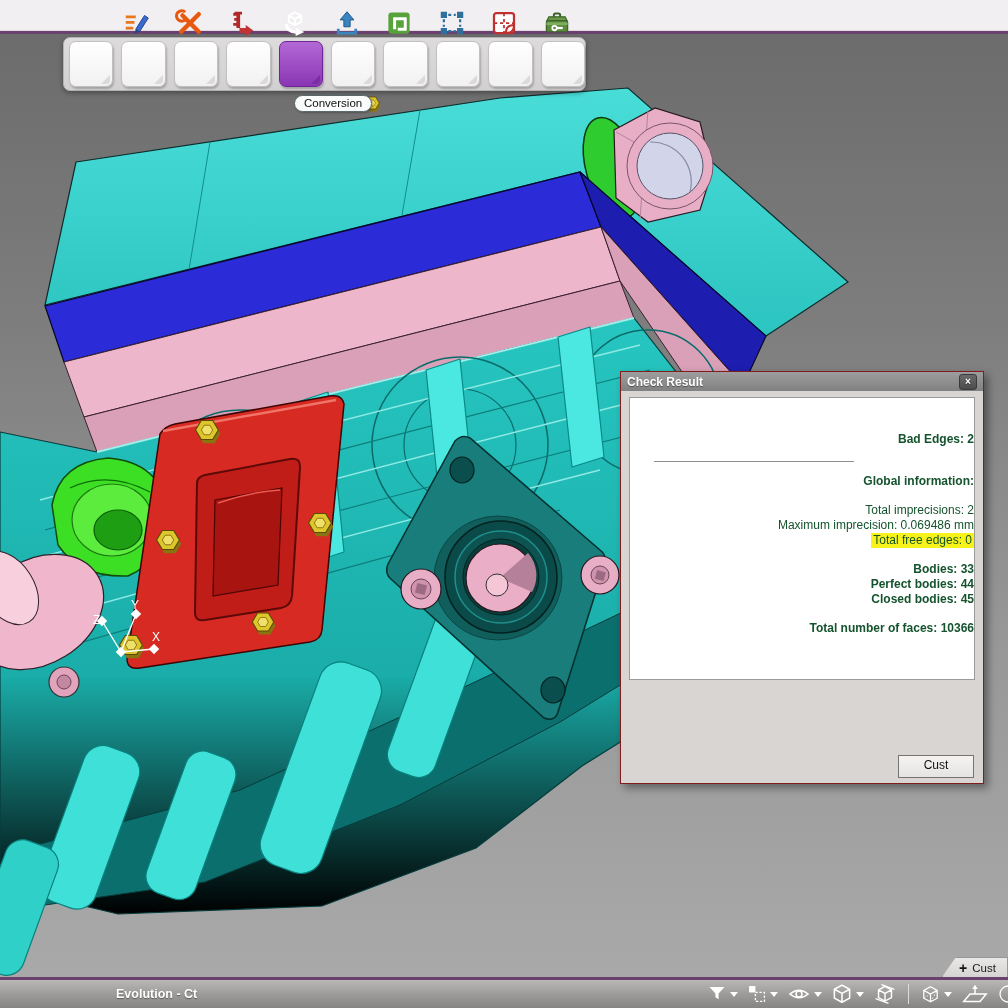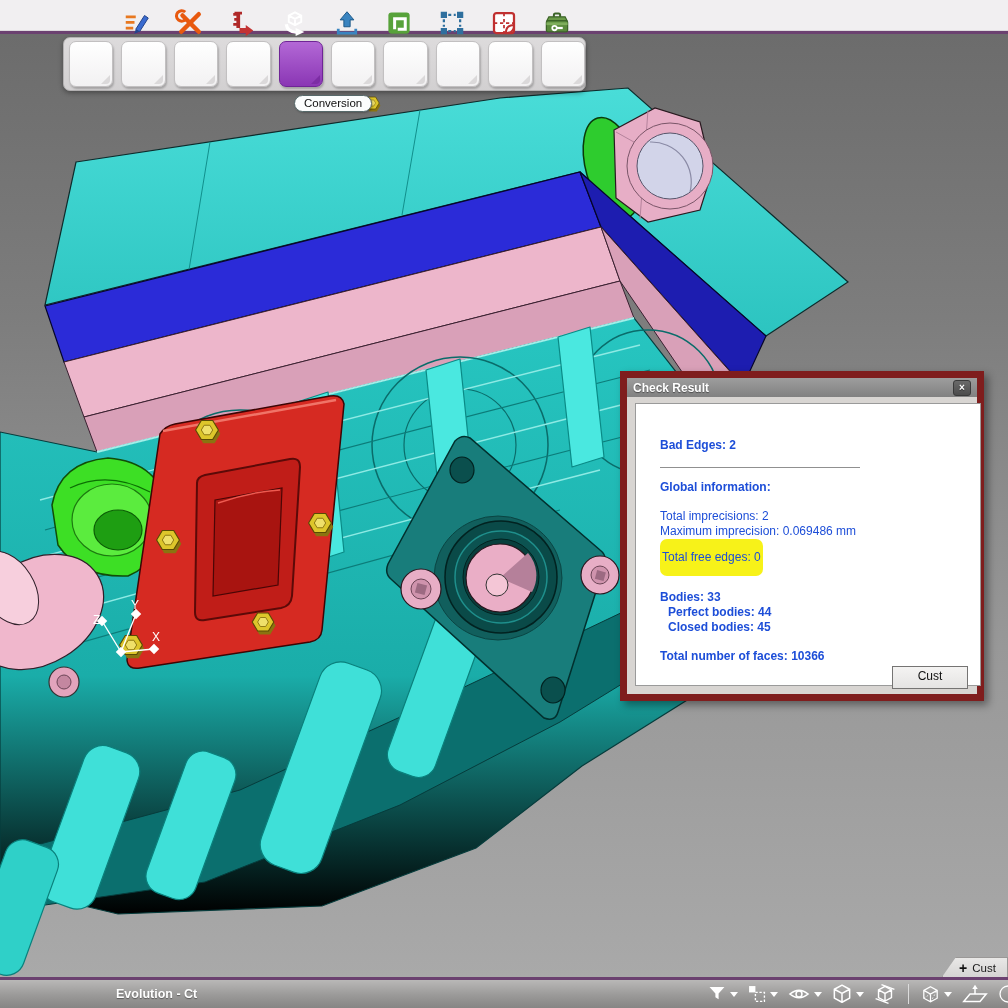--- a/index.html
+++ b/index.html
@@ -23,34 +23,34 @@
     background:linear-gradient(#ffffff,#f2f1f2);position:relative;display:flex;align-items:center;justify-content:center;
     box-shadow:1px 2px 2px rgba(0,0,0,.22);}
   .tbtn::after{content:"";position:absolute;right:2px;bottom:2px;border-style:solid;
     border-width:0 0 9px 9px;border-color:transparent transparent #dbd9da transparent;border-radius:0 0 4px 0;}
   .tbtn.active{background:linear-gradient(#b368d6,#8a36b4);border-color:#6f2596;}
   .tbtn.active::after{border-color:transparent transparent #7c2da4 transparent;}
   .tbtn svg{width:30px;height:30px;}
   .tooltip{position:absolute;left:294px;top:61px;padding:1px 9px 2px 9px;background:#fbfdfd;
     border:1px solid #57696a;border-radius:9px;font-size:11.5px;color:#101010;box-shadow:1px 1px 2px rgba(0,0,0,.25);}
   
-  .dialog{position:absolute;left:620px;top:371px;width:364px;height:330px;background:#d8d5d2;
-    border:7px solid #7f1d1d;box-shadow:4px 4px 8px rgba(0,0,0,.4);box-sizing:border-box;}
+  .dialog{position:absolute;left:620px;top:371px;width:364px;height:413px;background:#d8d5d2;
+    border:1px solid #7f1d1d;box-shadow:4px 4px 8px rgba(0,0,0,.4);box-sizing:border-box;}
   .dialog-title{height:19px;background:linear-gradient(#9d9d9d,#818181);display:flex;align-items:center;
     padding:0 6px;color:#fff;font-weight:bold;font-size:12px;text-shadow:0 1px 1px rgba(0,0,0,.45);}
   .dialog-title .spacer{flex:1;}
   .dlg-close-x{width:16px;height:14px;background:linear-gradient(#6a6a6a,#4c4c4c);border:1px solid #3a3a3a;border-radius:3px;
     color:#fff;font-size:10px;line-height:13px;text-align:center;font-weight:bold;}
   .dialog-panel{position:absolute;left:8px;top:25px;width:346px;height:283px;background:#fff;border:1px solid #9a9a9a;
-    font-size:12px;color:#1d4ed8;line-height:15px;box-sizing:border-box;padding:34px 0 0 24px;}
+    font-size:12px;color:#14532d;line-height:15px;box-sizing:border-box;padding:34px 0 0 24px;text-align:right;}
   .dlg-b{font-weight:bold;}
   .dlg-hr{width:200px;border:none;border-top:1px solid #909090;margin:14px 0 12px 0;}
   .dlg-gap{height:14px;}
   .dlg-indent{padding-left:8px;font-weight:bold;}
-  .hl-yellow{background:#f7f219;display:inline-block;padding:11px 2px;border-radius:7px;}
+  .hl-yellow{background:#f7f219;display:inline-block;padding:0 2px;}
   .dialog-footer{position:absolute;right:9px;bottom:5px;}
   .btn-close{width:74px;height:21px;background:linear-gradient(#f4f3f2,#e5e4e3);border:1px solid #757473;
     font-size:12px;color:#111;text-align:center;line-height:19px;}
   
   .customize-tab{position:absolute;right:0;top:957px;width:66px;height:20px;background:linear-gradient(#e9e8e7,#d5d4d3);
     border:1px solid #9a9897;border-bottom:none;clip-path:polygon(14px 0,100% 0,100% 100%,0 100%);
     display:flex;align-items:center;font-size:11.5px;color:#1a1a1a;padding-left:16px;box-sizing:border-box;gap:5px;}
   .customize-plus{font-weight:bold;font-size:14px;color:#111;line-height:14px;}
   .purple-line-bottom{position:absolute;left:0;top:977px;width:1008px;height:3px;background:#6b4170;}
   .status-bar{position:absolute;left:0;top:980px;width:1008px;height:28px;

